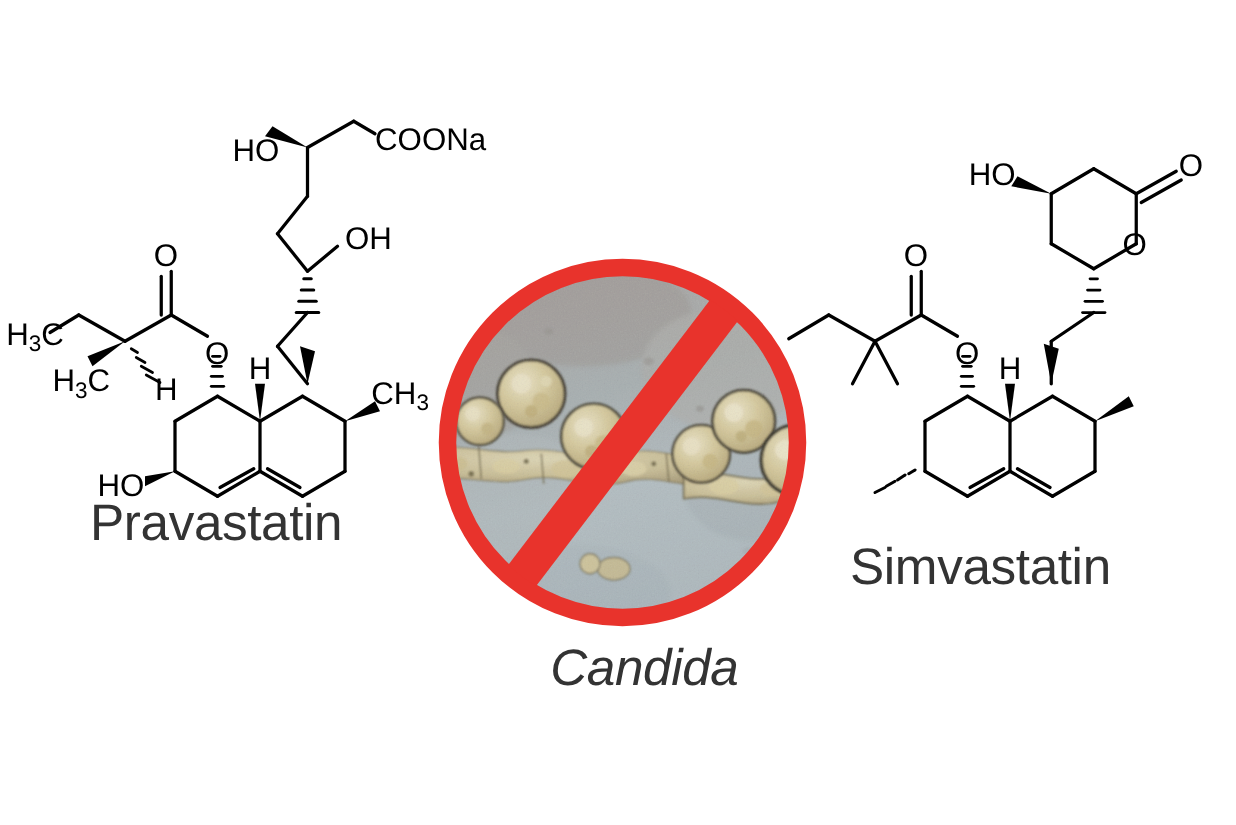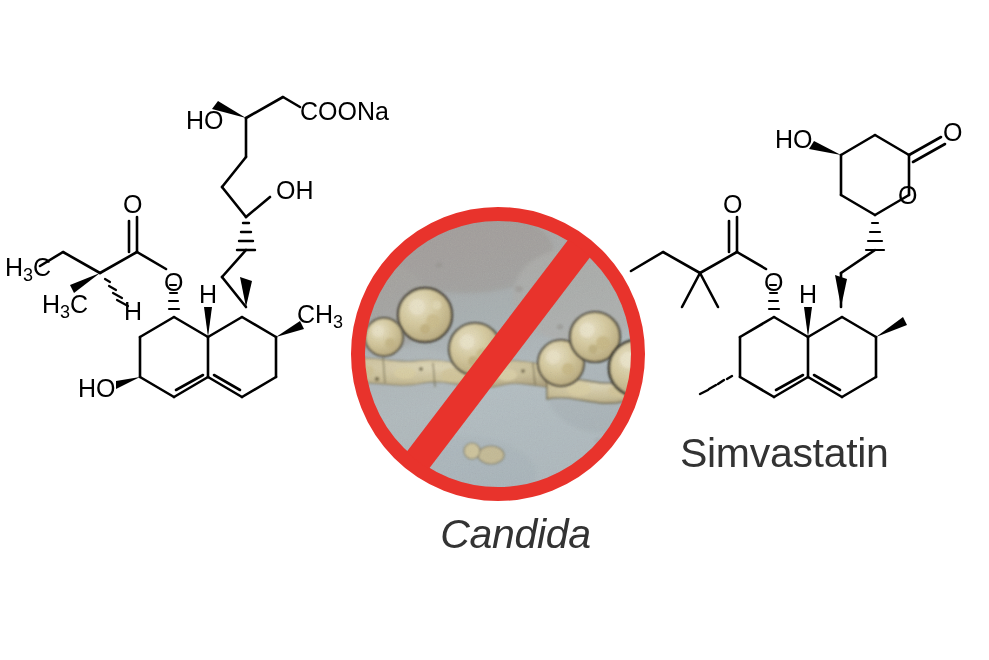--- a/index.html
+++ b/index.html
@@ -431,18 +431,19 @@
       </g>
 
       <circle cx="151" cy="151" r="140" fill="none" stroke="#e8332c" stroke-width="14"></circle>
 
       <g clip-path="url(#discClip)">
         <line x1="250" y1="22" x2="52" y2="282" stroke="#e8332c" stroke-width="28" stroke-linecap="butt"></line>
       </g>
     </svg>
   </div>
 
+  <div class="compound-label" id="pravastatin-label">Pravastatin</div>
 
   <div class="compound-label" id="simvastatin-label">Simvastatin</div>
 
   <div id="candida-label">Candida</div>
 
 </div>
 
 </body></html>

